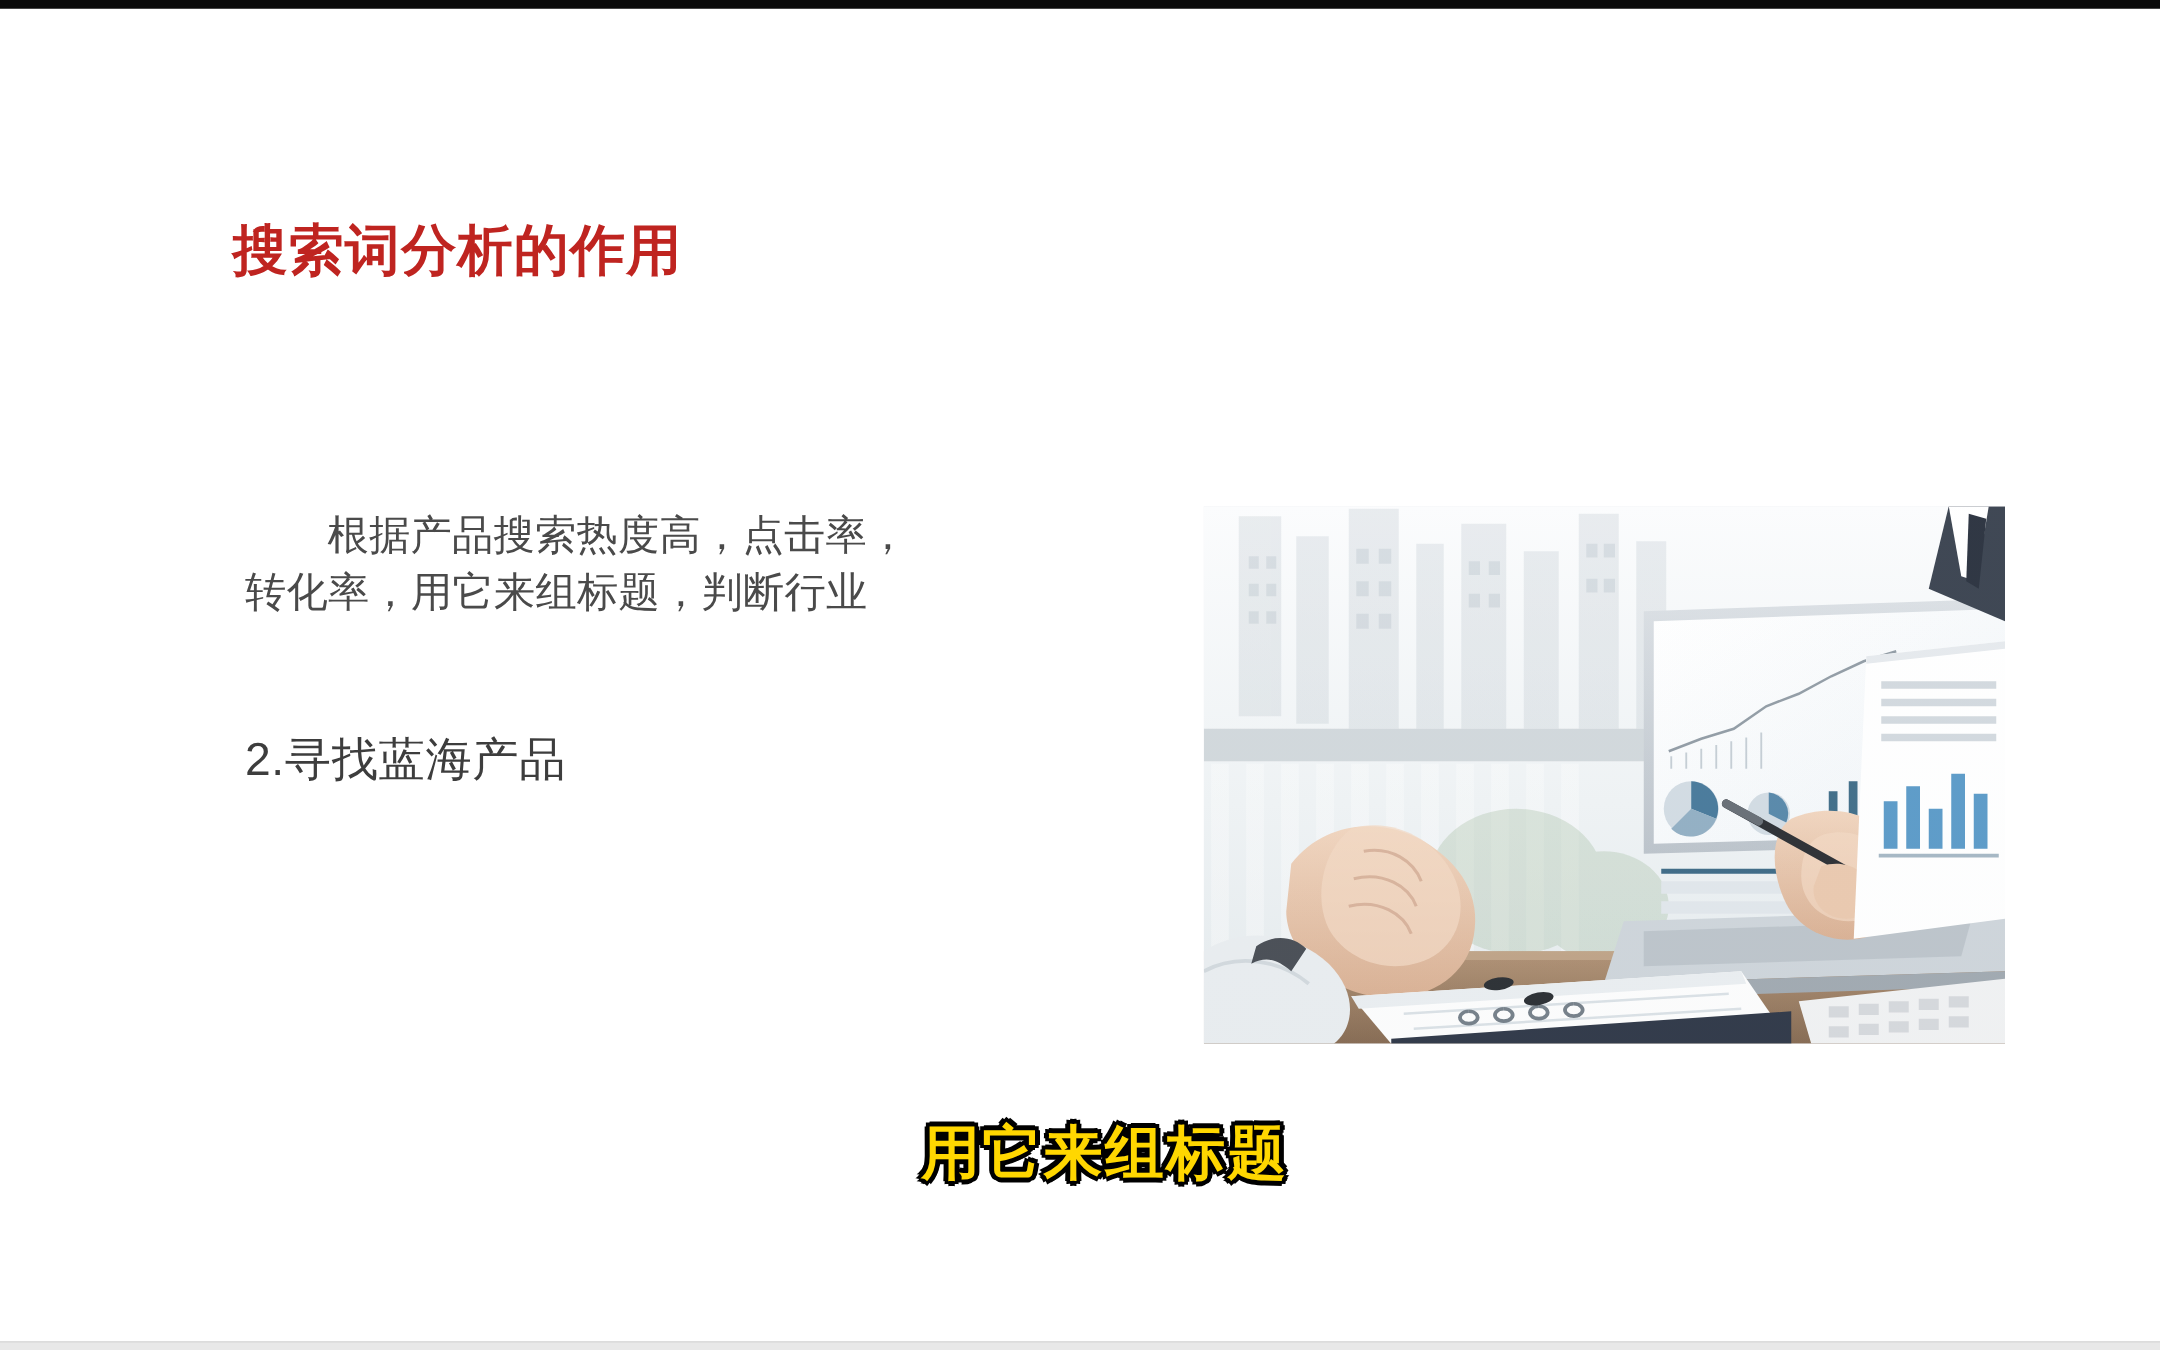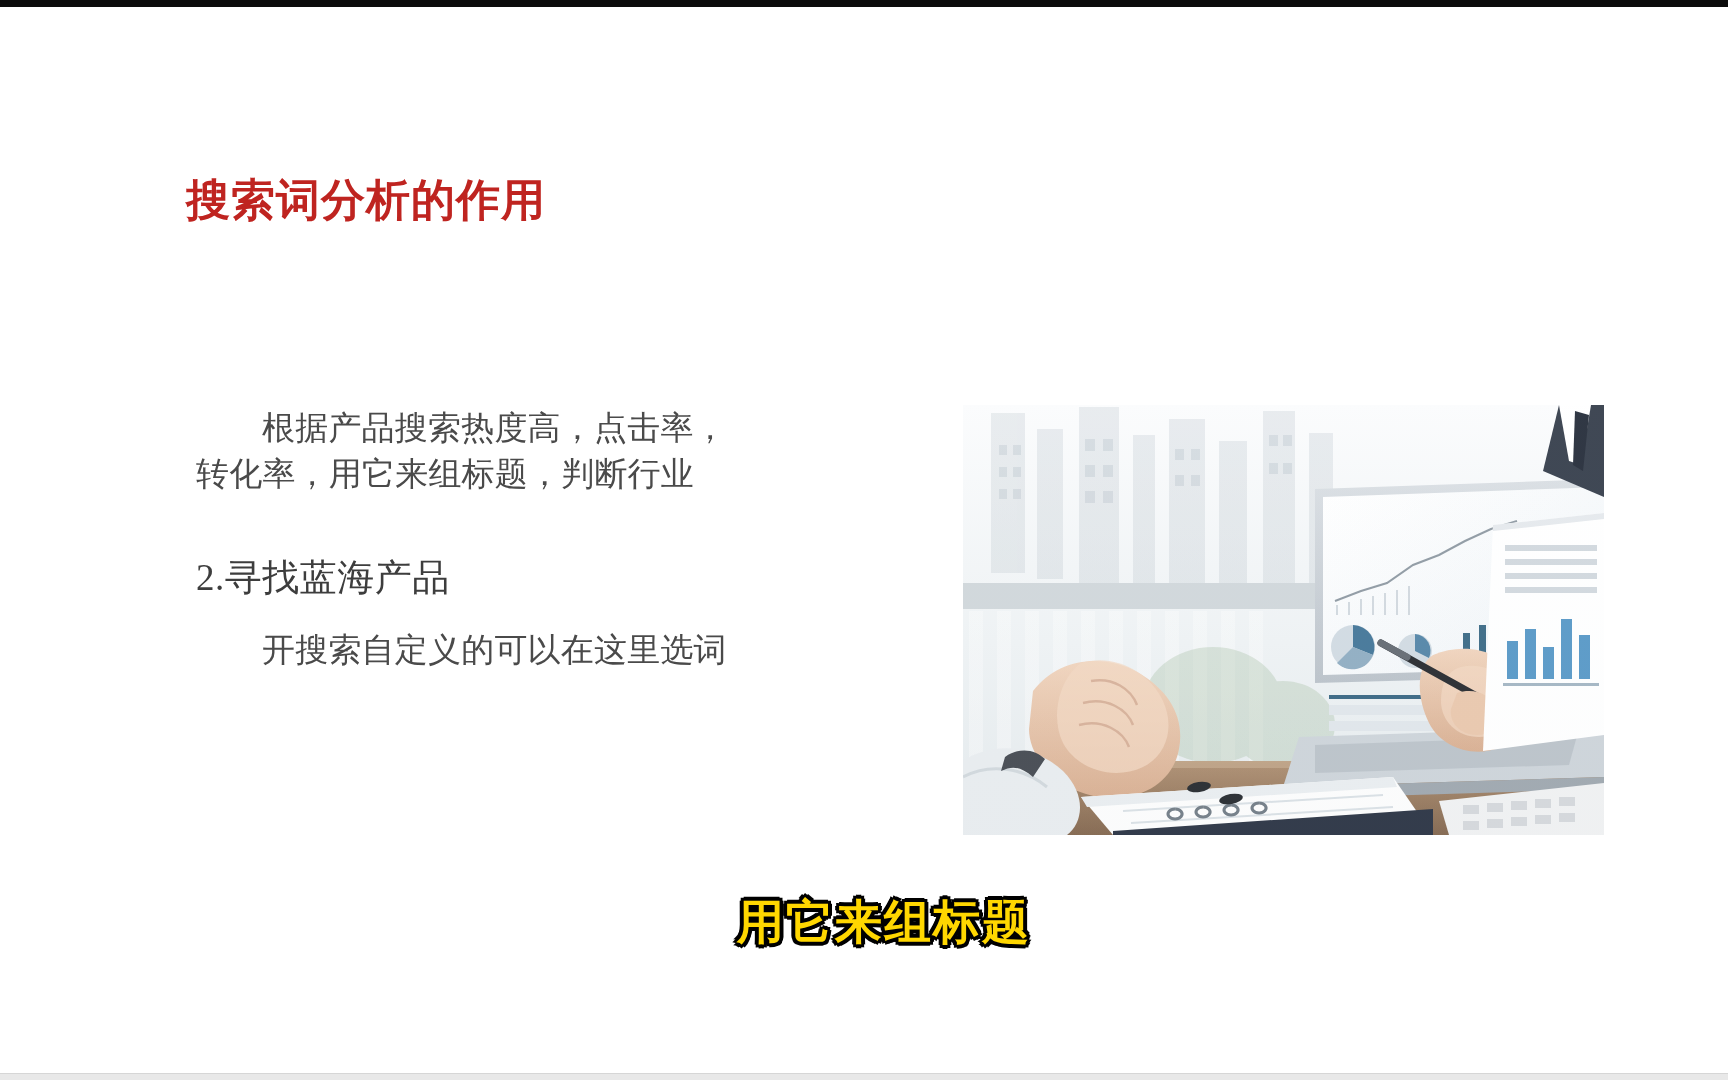--- a/index.html
+++ b/index.html
@@ -14,21 +14,20 @@
     overflow: hidden;
     font-family: "Liberation Sans", "DejaVu Sans", sans-serif;
     position: relative;
   }
 
   
   .slide-frame {
     position: absolute;
     inset: 0;
     background: #ffffff;
-    font-family: Liberation Serif, serif;
   }
   .bar-top {
     position: absolute;
     left: 0; top: 0;
     width: 1728px;
     height: 7px;
     background: #0b0b0b;
   }
   .bar-bottom {
     position: absolute;
@@ -60,21 +59,21 @@
     color: #3b3b3b;
   }
   .point-heading {
     font-size: 37px;
     line-height: 46px;
     color: #3d3d3d;
     letter-spacing: 0.5px;
     white-space: nowrap;
   }
   .point-heading.second {
-    margin-top: 58px;
+    margin-top: 88px;
   }
   .point-body {
     font-size: 33px;
     line-height: 46px;
     color: #4a4a4a;
     letter-spacing: 0.2px;
   }
   .point-body .indent-line { display: block; }
   .point-body .indent-line.first { text-indent: 66px; }
 
@@ -128,21 +127,20 @@
   <div class="content-col">
 
 
     <div class="point-body">
       <span class="indent-line first">根据产品搜索热度高，点击率，</span>
       <span class="indent-line">转化率，用它来组标题，判断行业</span>
     </div>
 
     <div class="point-heading second">2.寻找蓝海产品</div>
 
-    <div class="point-body second-body">开搜索自定义的可以在这里选词</div>
 
   </div>
 
   <div class="photo">
     <svg width="641" height="430" viewBox="0 0 641 430">
       <defs>
         <linearGradient id="winGrad" x1="0" y1="0" x2="0" y2="1">
           <stop offset="0%" stop-color="#fbfcfd"></stop>
           <stop offset="55%" stop-color="#eef2f4"></stop>
           <stop offset="100%" stop-color="#e3e9ec"></stop>

